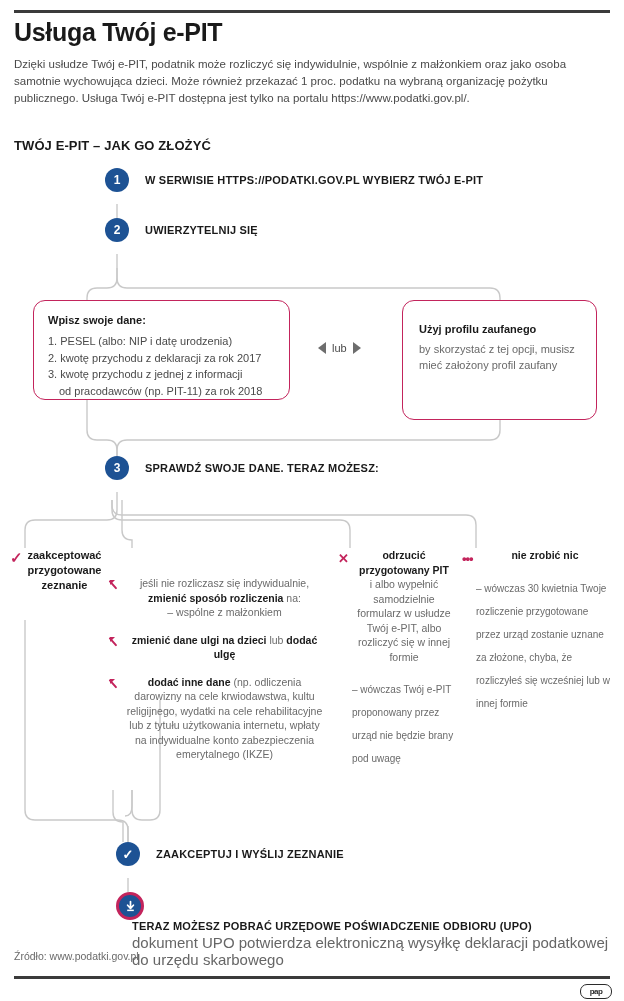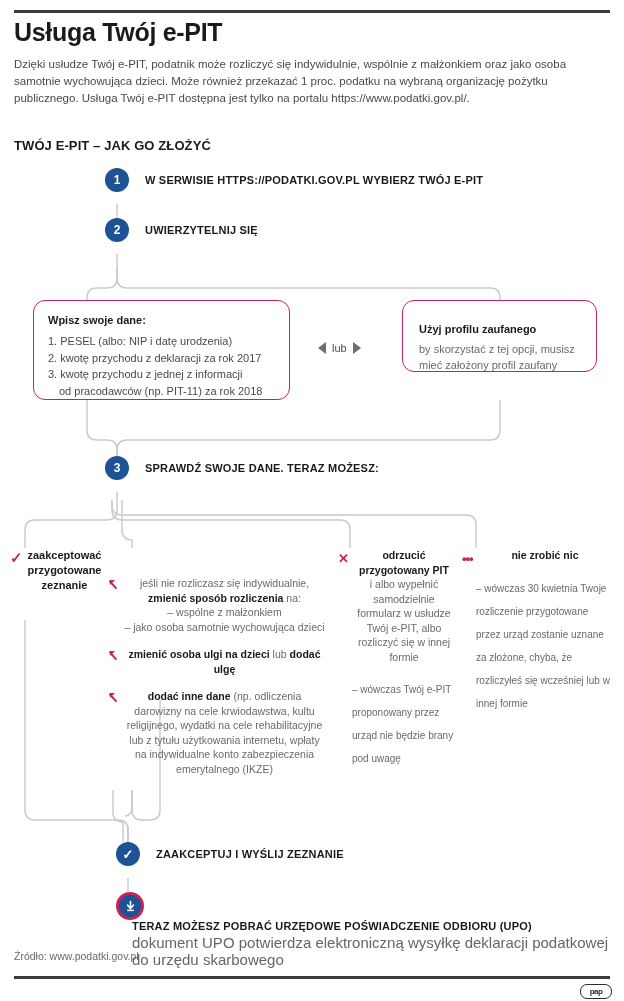--- a/index.html
+++ b/index.html
@@ -139,21 +139,21 @@
       <li><span>3. kwotę przychodu z jednej z informacji</span><span class="ind">od pracodawców (np. PIT-11) za rok 2018</span></li>
     </ol>
   </div>
 
   <div class="lub" style="left:318px;top:342px;">
     <span class="tri-l"></span>
     <span>lub</span>
     <span class="tri-r"></span>
   </div>
 
-  <div class="box" style="left:402px;top:300px;width:195px;height:72px;padding:22px 16px;">
+  <div class="box" style="left:402px;top:300px;width:195px;height:120px;padding:22px 16px;">
     <div class="box-title">Użyj profilu zaufanego</div>
     <p>by skorzystać z tej opcji, musisz mieć założony profil zaufany</p>
   </div>
 
   <div class="step" style="left:105px;top:456px;">
     <div class="circ">3</div>
     <div class="step-label">SPRAWDŹ SWOJE DANE. TERAZ MOŻESZ:</div>
   </div>
 
   <div class="col" style="left:10px;top:548px;width:95px;">
@@ -168,29 +168,28 @@
   </div>
 
   <div class="col" style="left:110px;top:576px;width:215px;">
 
     <div class="opt">
       <span class="mark"><span class="arrow-mark"></span></span>
       <div class="body">
         <span>jeśli nie rozliczasz się indywidualnie,</span><br>
         <b>zmienić sposób rozliczenia</b><span> na:</span>
         <span class="dash">– wspólne z małżonkiem</span>
-        <span class="dash">– jako osoba samotnie wychowująca dzieci</span>
       </div>
     </div>
 
 
     <div class="opt">
       <span class="mark"><span class="arrow-mark"></span></span>
       <div class="body">
-        <b>zmienić osoba ulgi na dzieci</b><span> lub </span><b>dodać ulgę</b>
+        <b>zmienić dane ulgi na dzieci</b><span> lub </span><b>dodać ulgę</b>
       </div>
     </div>
 
     <div class="opt">
       <span class="mark"><span class="arrow-mark"></span></span>
       <div class="body">
         <b>dodać inne dane</b><span> (np. odliczenia darowizny na cele krwiodawstwa, kultu religijnego, wydatki na cele rehabilitacyjne lub z tytułu użytkowania internetu, wpłaty na indywidualne konto zabezpieczenia emerytalnego (IKZE)</span>
       </div>
     </div>
 

